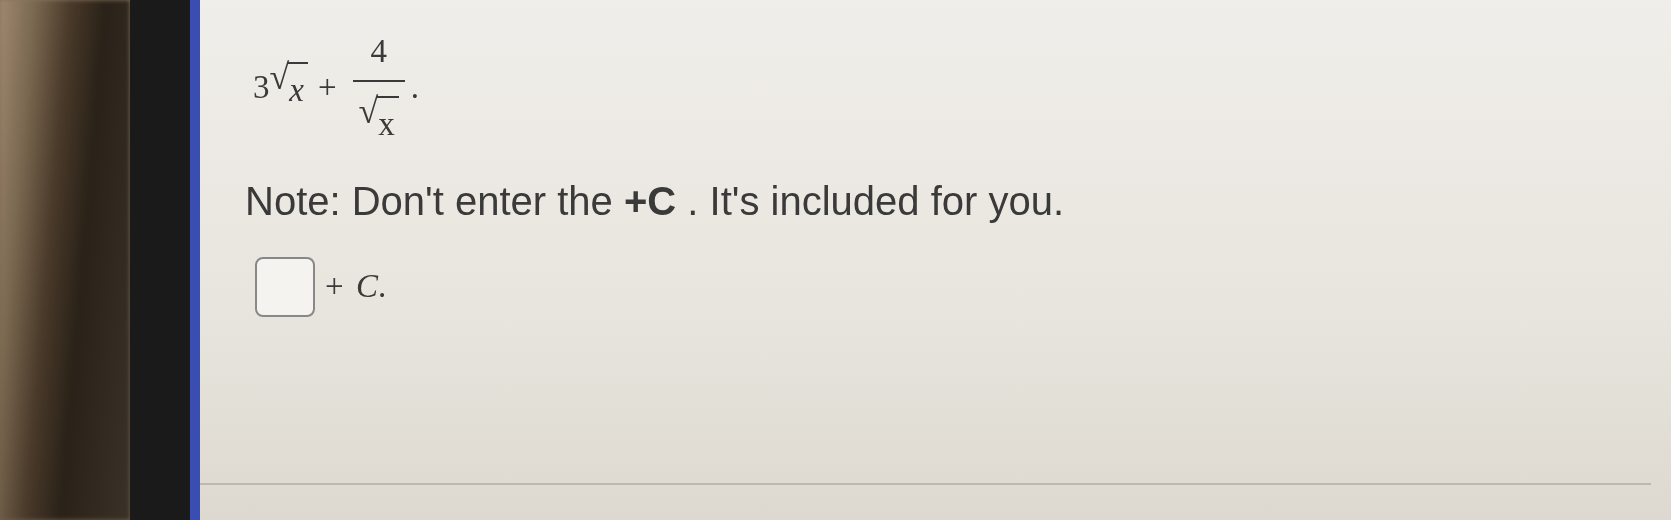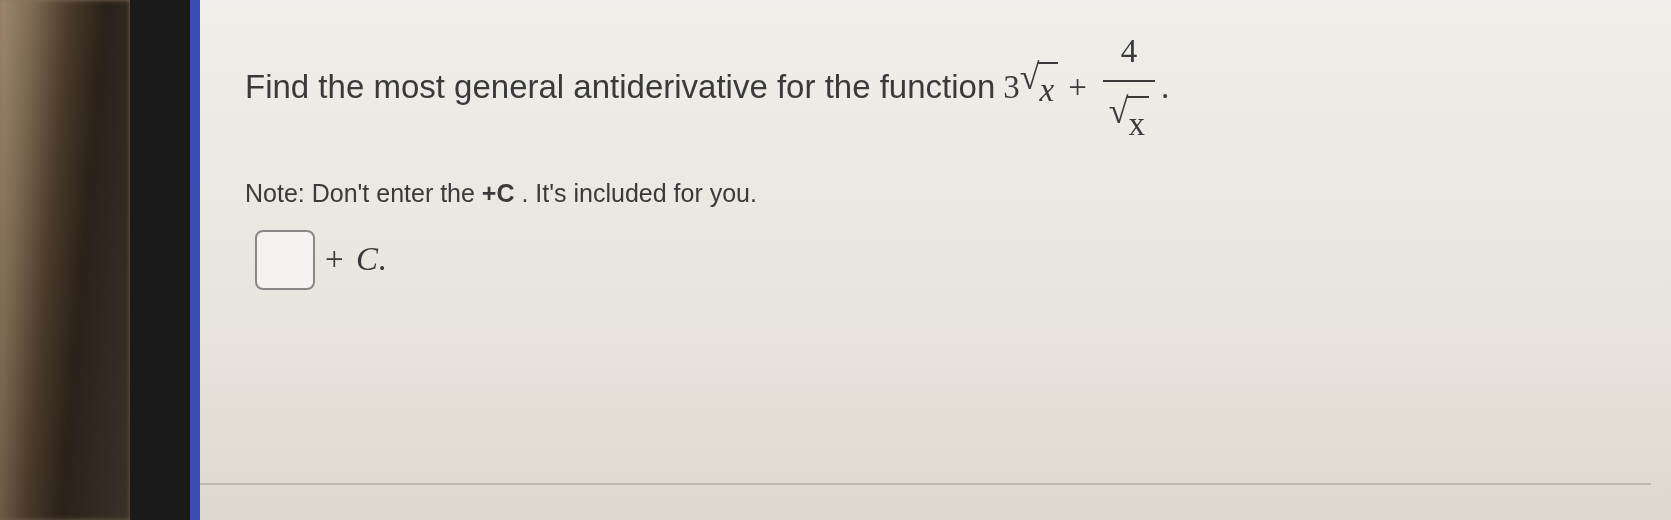--- a/index.html
+++ b/index.html
@@ -97,23 +97,23 @@
       font-style: normal;
     }
     .frac-line {
       width: 100%;
       border-top: 2px solid #3a3a3a;
     }
     .frac-den {
       padding: 4px 6px 0 6px;
     }
     .note-line {
-      font-size: 25px;
+      font-size: 40px;
       color: #3a3a3a;
-      margin-bottom: 22px;
+      margin-bottom: 33px;
     }
     .bold-c {
       font-weight: bold;
     }
     .answer-line {
       display: flex;
       align-items: center;
       font-size: 33px;
       color: #3a3a3a;
     }
@@ -155,21 +155,20 @@
 </head>
 <body>
 
 <div class="photo-edge"></div>
 <div class="bezel"></div>
 <div class="screen-edge"></div>
 
 <div class="content-area">
 
   <div class="question-line">
-    <span>Find the most general antiderivative for the function </span>
     <span class="math-inline">
       <span class="math-upright">3</span>
       <span class="sqrt-container">
         <span class="sqrt-sign">√</span>
         <span class="sqrt-content">x</span>
       </span>
       <span class="plus-op">+</span>
       <span class="fraction">
         <span class="frac-num">4</span>
         <span class="frac-line"></span>

